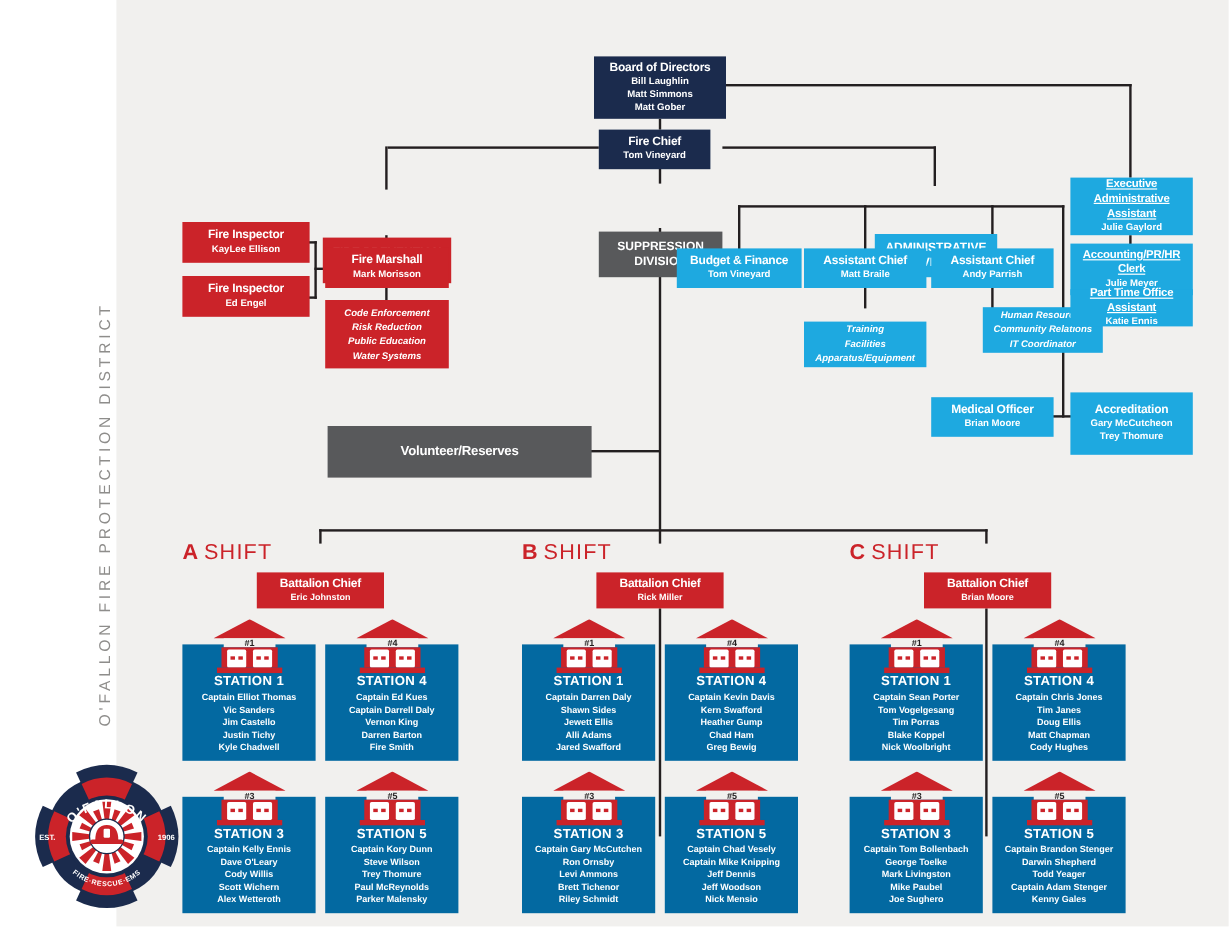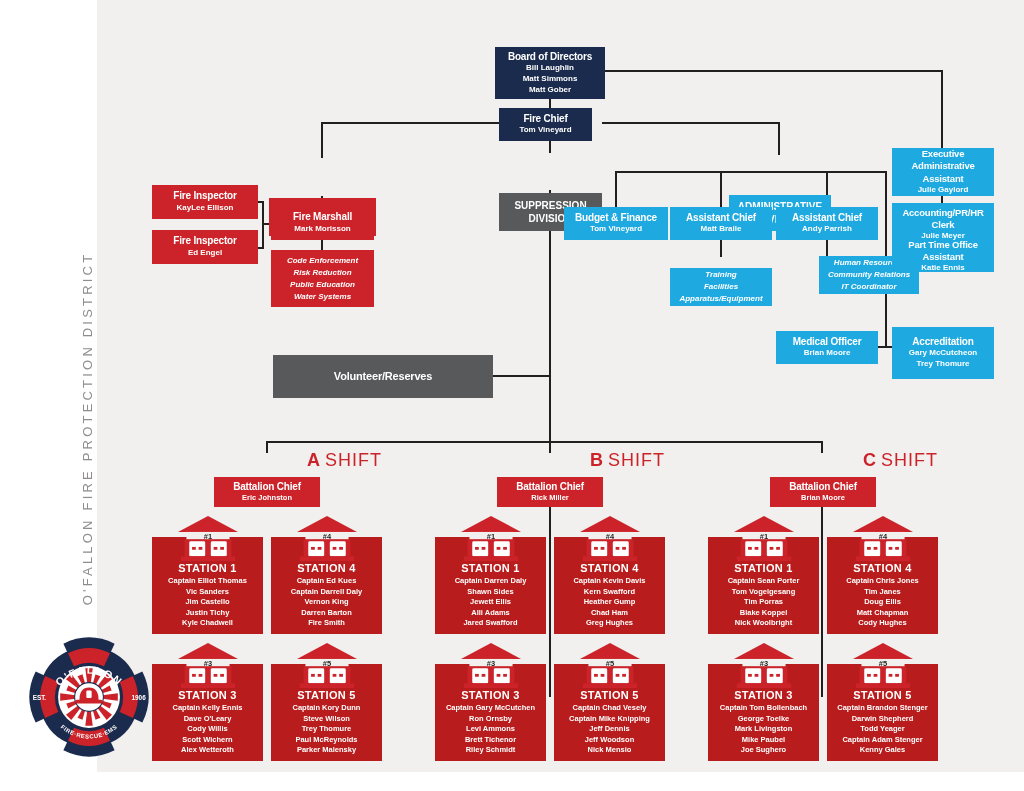--- a/index.html
+++ b/index.html
@@ -5,31 +5,31 @@
   html,body{margin:0;padding:0;}
   #canvas{position:relative;width:1024px;height:791px;background:#ffffff;font-family:"Liberation Sans",sans-serif;overflow:hidden;}
   #panel{position:absolute;left:97px;top:0;width:927px;height:772px;background:#f1f0ee;z-index:0;}
   .ln{position:absolute;background:#231f20;z-index:1;}
   .b{position:absolute;box-sizing:border-box;display:flex;flex-direction:column;justify-content:center;align-items:center;text-align:center;color:#fff;z-index:2;padding:2px;}
   .navy{background:#1b2b4d;}
   .blue{background:#1ea9e0;}
   .grayb{background:#58595b;}
   .redb{background:#cb2329;}
   .tt{font-weight:bold;font-size:10px;letter-spacing:-0.2px;white-space:nowrap;line-height:1.25;}
-  .tt2{font-weight:bold;font-size:9.5px;letter-spacing:-0.2px;line-height:1.3;}
+  .tt2{font-weight:bold;font-size:9.5px;letter-spacing:-0.2px;line-height:1.3;text-decoration:underline;}
   .caps{font-weight:bold;font-size:10px;line-height:1.3;margin-top:40px;}
   .nm{font-weight:bold;font-size:8px;line-height:1.35;}
   .nm div{white-space:nowrap;}
   .du{font-weight:bold;font-style:italic;font-size:8px;line-height:1.5;}
-  .shift-label{position:absolute;width:230px;text-align:right;color:#cb2329;font-size:18px;z-index:2;}
+  .shift-label{position:absolute;width:230px;text-align:left;color:#cb2329;font-size:18px;z-index:2;}
   .sl-letter{font-weight:bold;margin-right:5px;}
   .sl-word{font-weight:400;letter-spacing:1px;}
   .cell{position:absolute;width:111px;z-index:2;text-align:center;}
   .house{position:relative;z-index:3;}
-  .stbox{position:absolute;left:0;top:21px;width:111px;height:97px;background:#b91c1c;box-sizing:border-box;padding:25px 2px 4px;z-index:2;}
+  .stbox{position:absolute;left:0;top:21px;width:111px;height:97px;background:#0369a1;box-sizing:border-box;padding:25px 2px 4px;z-index:2;}
   .sttitle{font-size:11px;font-weight:bold;color:#fff;letter-spacing:.3px;margin-bottom:2px;}
   .stmembers div{font-size:7.5px;font-weight:bold;color:#fff;line-height:1.4;white-space:nowrap;}
   #side-label{position:absolute;left:-101px;top:421px;width:376px;text-align:center;transform:rotate(-90deg);color:#8e8d8b;font-size:13px;letter-spacing:3.2px;z-index:2;}
   #logo{position:absolute;left:25px;top:633px;z-index:3;}
 </style>
 </head>
 <body>
 
 <div id="canvas">
   <div id="panel"></div>
@@ -315,21 +315,21 @@
         <rect x="45" y="33" width="4" height="3" fill="#cb2329"></rect>
         <rect x="3" y="43" width="58" height="5" fill="#cb2329"></rect>
       </svg>
     <div class="stbox">
         <div class="sttitle">STATION 4</div>
         <div class="stmembers">
           <div>Captain Kevin Davis</div>
           <div>Kern Swafford</div>
           <div>Heather Gump</div>
           <div>Chad Ham</div>
-          <div>Greg Hughes</div>
+          <div>Greg Bewig</div>
         </div>
       </div>
   </div>
   <div class="cell" style="left:435px;top:643px">
     <svg class="house" width="60" height="45" viewBox="0 0 64 48">
         <polygon points="32,0 64,17 0,17" fill="#cb2329"></polygon>
         <rect x="9" y="17" width="46" height="8" fill="#f1f0ee"></rect>
         <text x="32" y="24" text-anchor="middle" font-size="8" font-weight="bold" fill="#231f20" font-family="Liberation Sans, sans-serif">#3</text>
         <rect x="7" y="25" width="50" height="18" fill="#cb2329"></rect>
         <rect x="12" y="27" width="17" height="16" rx="1.5" fill="#ffffff"></rect>

